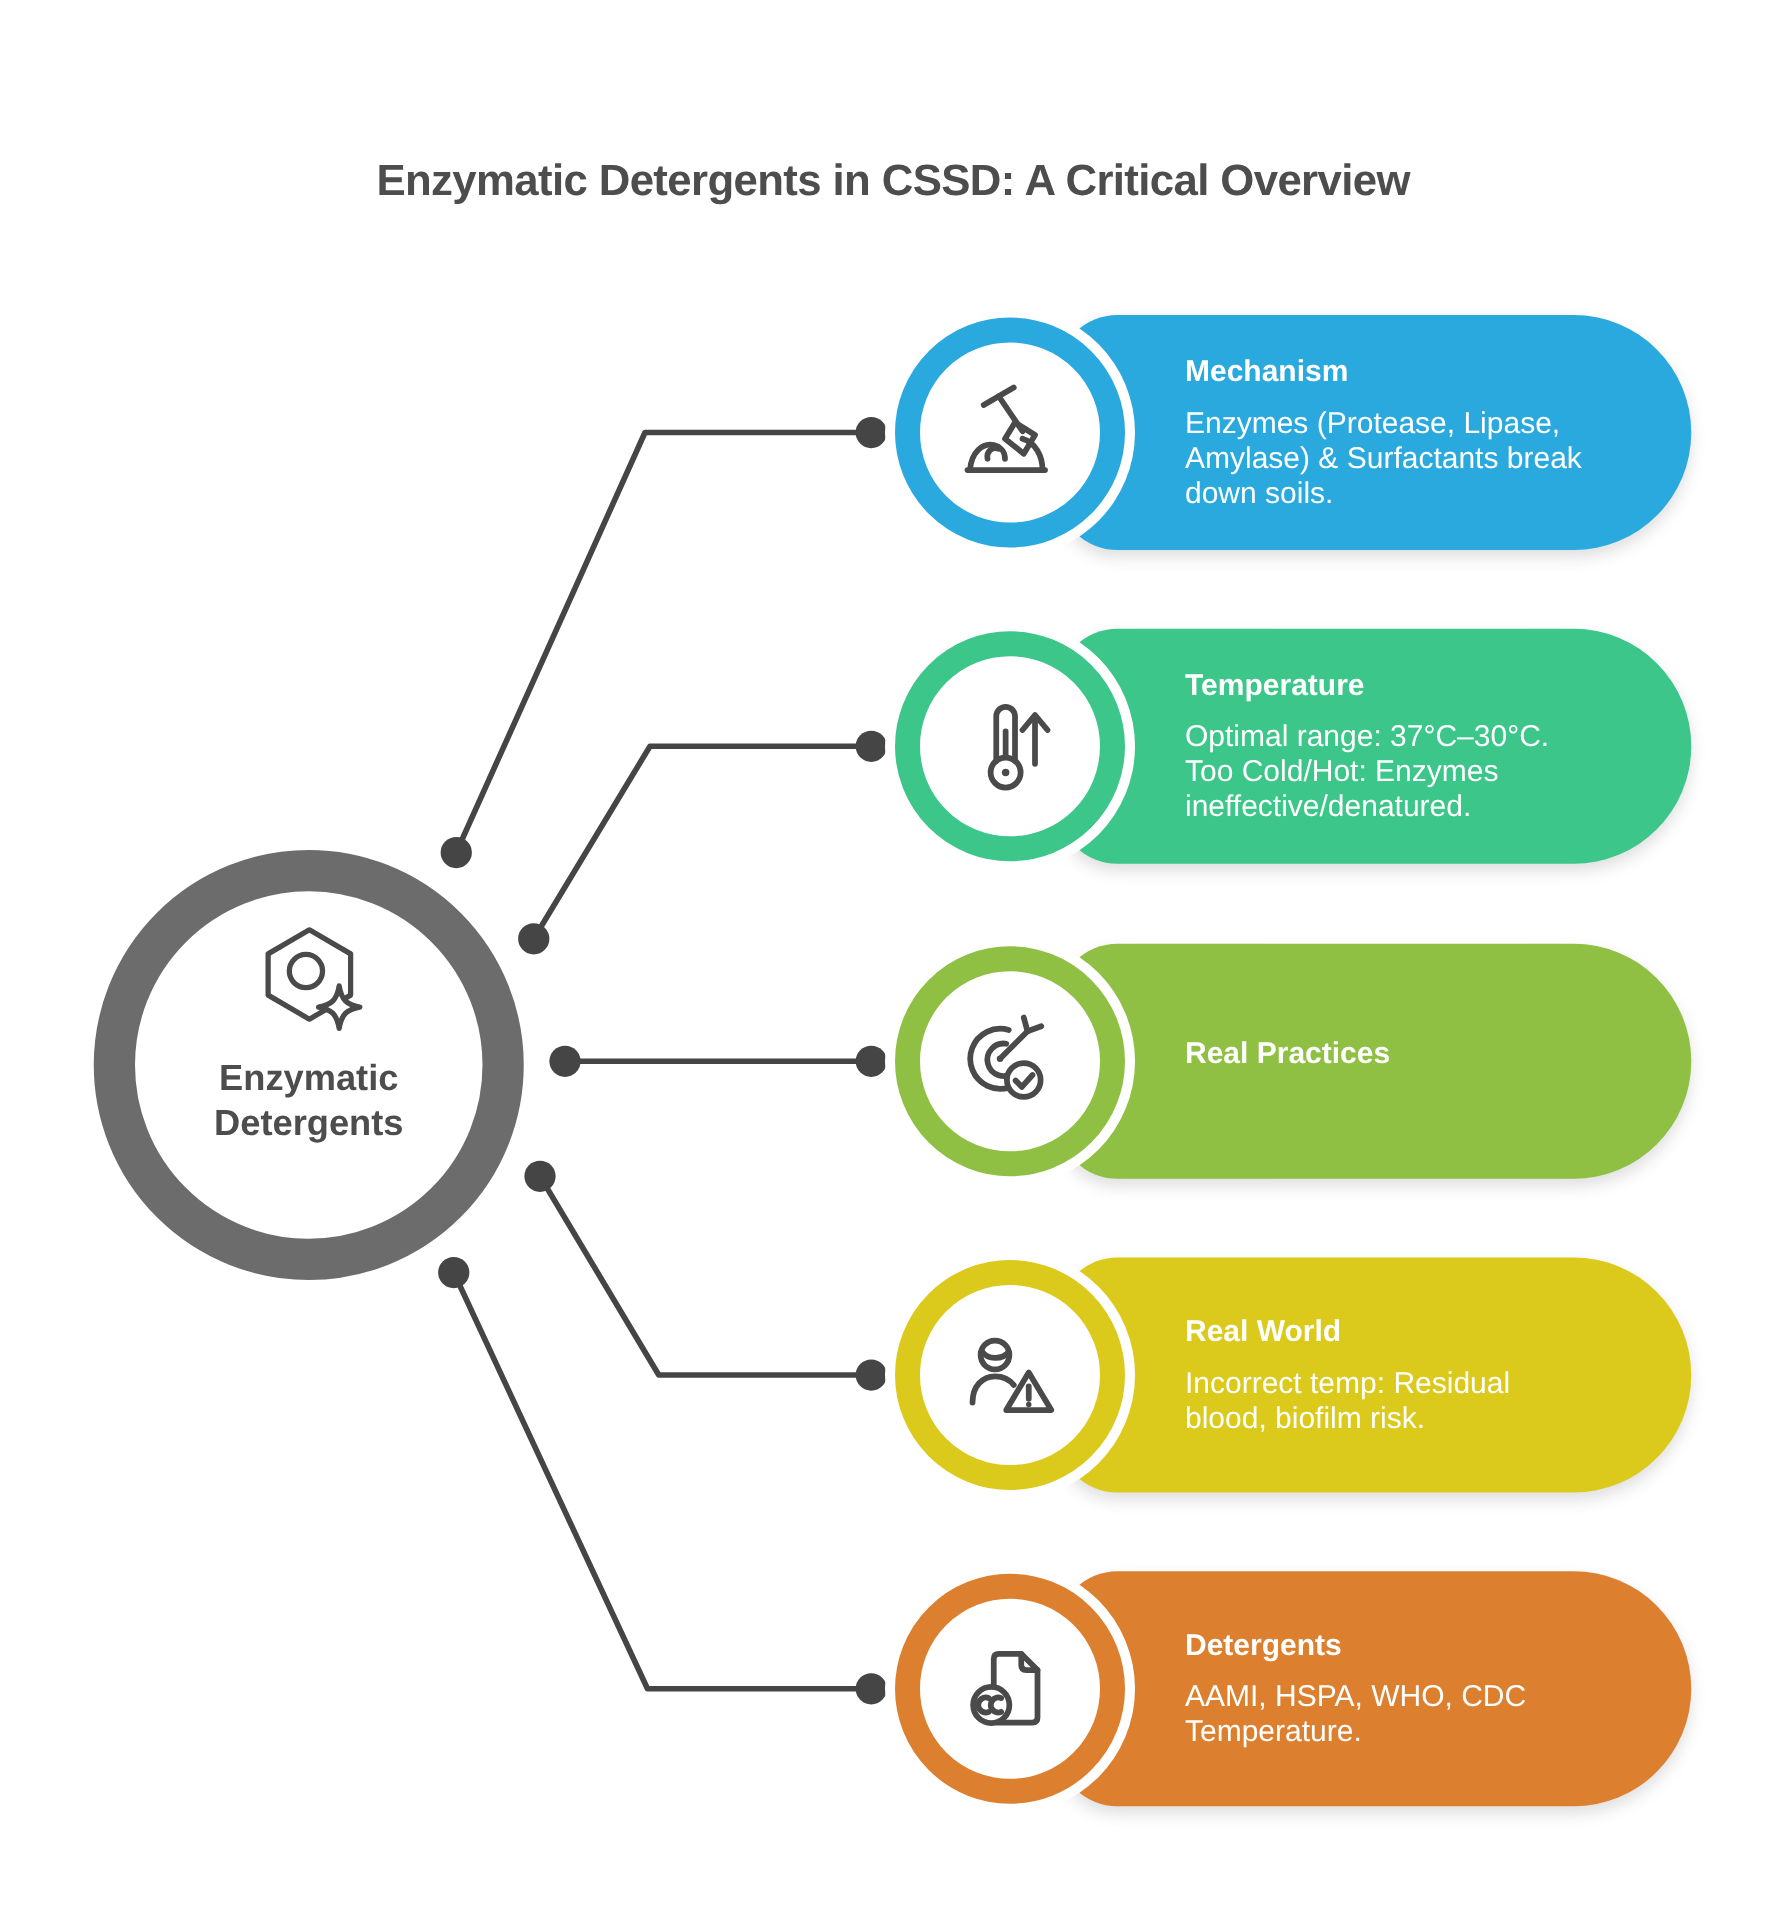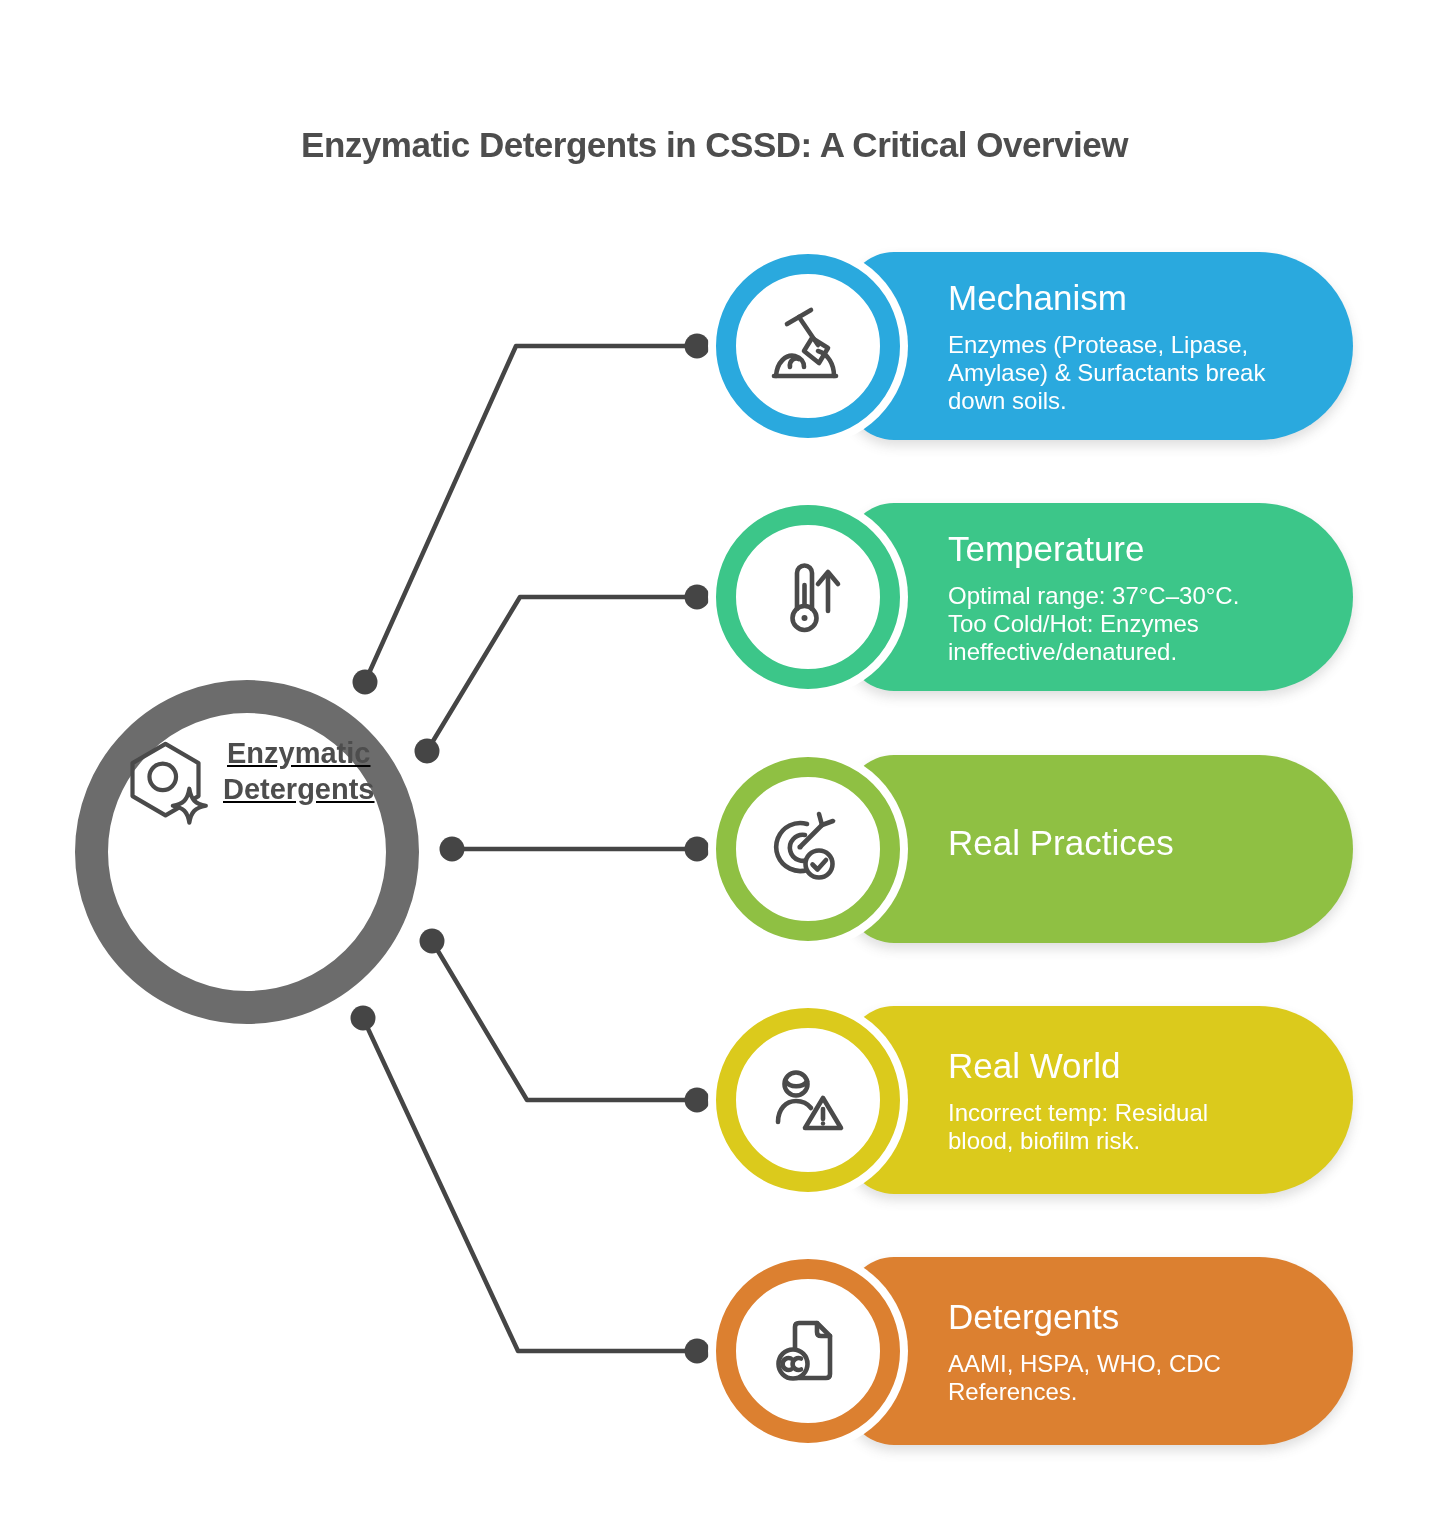--- a/index.html
+++ b/index.html
@@ -17,21 +17,21 @@
   
   svg.connectors{position:absolute;left:0;top:0;z-index:1;}
   .cline{fill:none;stroke:var(--connector,#454545);stroke-width:4.5;stroke-linejoin:round;}
   .cdot{fill:var(--connector,#454545);}
 
   
   .center-node{
     position:absolute;left:75px;top:641px;width:344px;height:344px;
     box-sizing:border-box;border:33px solid var(--center-ring,#6C6C6C);
     border-radius:50%;background:#fff;z-index:2;
-    display:flex;flex-direction:row;padding-top:18px;text-decoration:underline;
+    display:flex;flex-direction:column;align-items:center;padding-top:18px;
   }
   .center-label{
     margin-top:4px;text-align:center;font-size:29px;font-weight:bold;
     line-height:36px;color:var(--title-text,#4D4D4D);white-space:pre-line;
   }
 
   
   .card{position:absolute;left:0;top:calc(var(--cy) - 94px);width:100%;height:188px;z-index:2;}
   .pill{
     position:absolute;left:846px;top:0;width:507px;height:188px;
@@ -50,21 +50,21 @@
   .icon{stroke:var(--icon-stroke,#4A4A4A);fill:none;stroke-width:4.6;
         stroke-linecap:round;stroke-linejoin:round;}
   .icon .fillstroke{fill:#fff;}
   .icon .solid{fill:var(--icon-stroke,#4A4A4A);stroke:none;}
 
   .card-text{
     position:absolute;left:948px;top:0;width:386px;height:100%;
     display:flex;flex-direction:column;justify-content:center;
     color:var(--card-text,#fff);
   }
-  .card-title{font-size:35px;font-weight:normal;margin-bottom:13px;}
+  .card-title{font-size:24px;font-weight:bold;margin-bottom:13px;}
   .card-body{font-size:24px;line-height:28px;white-space:pre-line;}
 </style>
 </head>
 <body style="--connector: #454545; --center-ring: #6C6C6C; --icon-stroke: #4A4A4A; --title-text: #4D4D4D; --card-text: #FFFFFF; background: rgb(255, 255, 255);">
 
 <div class="stage">
 
   <h1 class="title">Enzymatic Detergents in CSSD: A Critical Overview</h1>
 
   <svg class="connectors" width="1429" height="1536" viewBox="0 0 1429 1536">
@@ -186,17 +186,17 @@
         <path d="M57,20 H39 Q35,20 35,24 V72 Q35,75 38,75 H66 Q70,75 70,71 V33 L57,20 Z"></path>
         <path d="M57,20 V29 Q57,33 61,33 H70"></path>
         <circle class="fillstroke" cx="33" cy="61" r="14.5"></circle>
         <path d="M31,55.5 A6,6 0 1 0 31,66.5"></path>
         <path d="M41,55.5 A6,6 0 1 0 41,66.5"></path>
       </svg>
     </div>
     <div class="card-text">
       <div class="card-title">Detergents</div>
       <div class="card-body">AAMI, HSPA, WHO, CDC
-References.</div>
+Temperature.</div>
     </div>
   </div>
 
 </div>
 
 </body></html>

